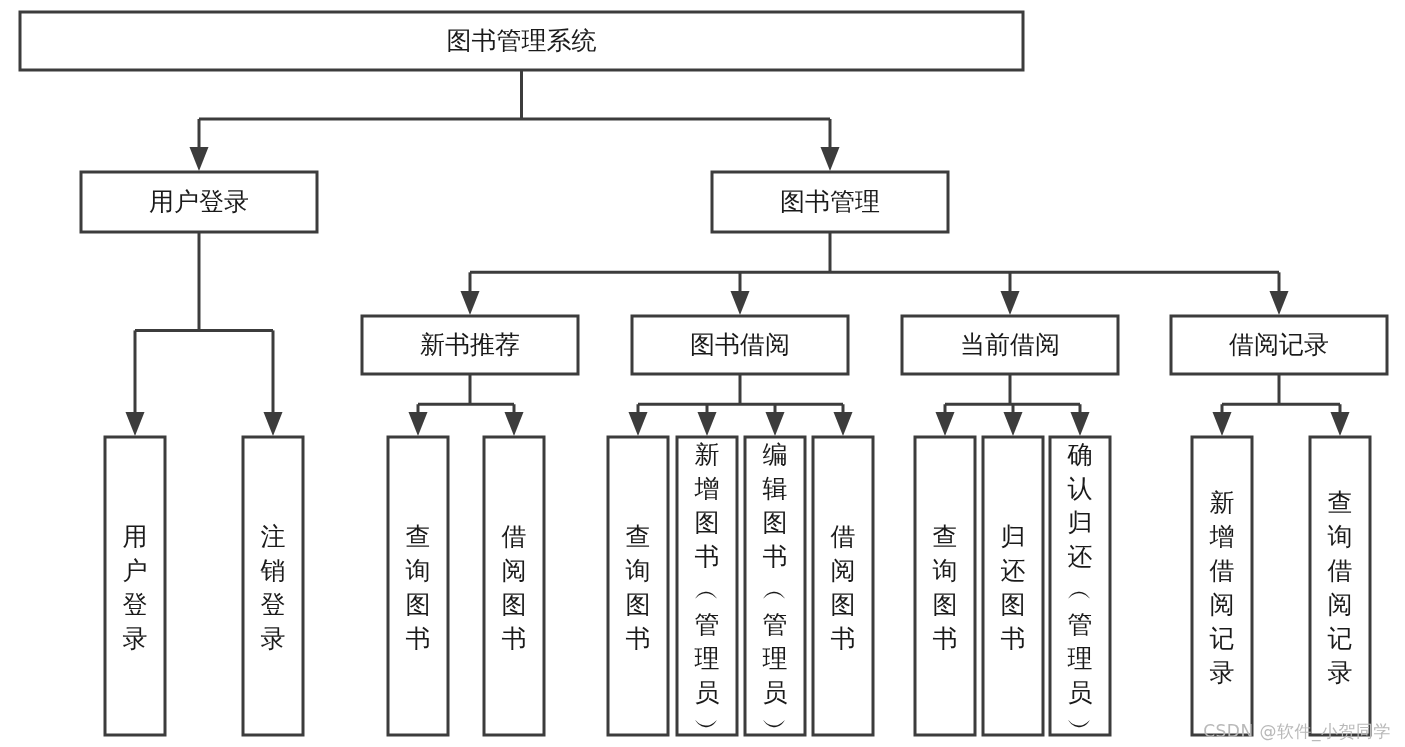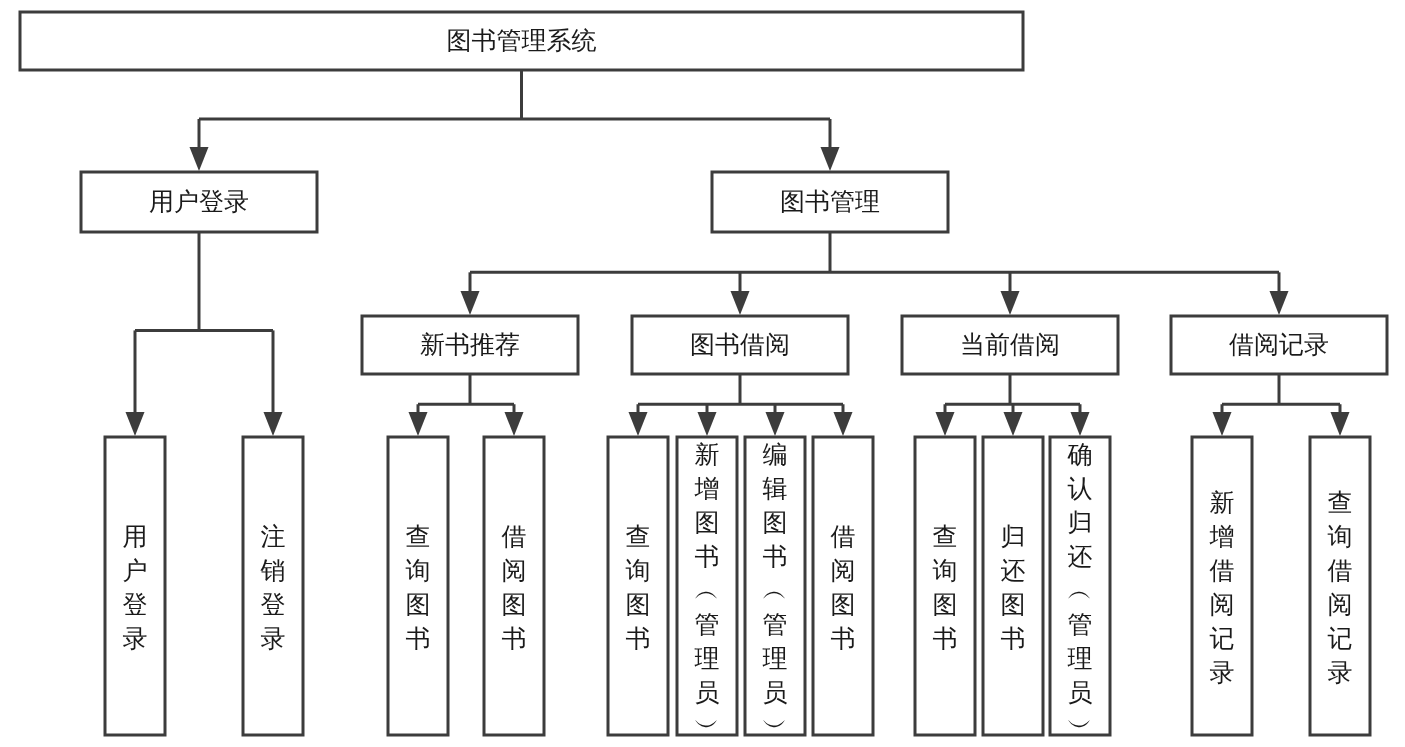--- a/index.html
+++ b/index.html
@@ -216,13 +216,14 @@
         <g>
           <rect x="1192" y="437" width="60" height="298" class="node-box"></rect>
           <text x="1222" class="node-label-v" y="510.52"><tspan x="1222" dy="0">新</tspan><tspan x="1222" dy="34">增</tspan><tspan x="1222" dy="34">借</tspan><tspan x="1222" dy="34">阅</tspan><tspan x="1222" dy="34">记</tspan><tspan x="1222" dy="34">录</tspan></text>
         </g>
         <g>
           <rect x="1310" y="437" width="60" height="298" class="node-box"></rect>
           <text x="1340" class="node-label-v" y="510.52"><tspan x="1340" dy="0">查</tspan><tspan x="1340" dy="34">询</tspan><tspan x="1340" dy="34">借</tspan><tspan x="1340" dy="34">阅</tspan><tspan x="1340" dy="34">记</tspan><tspan x="1340" dy="34">录</tspan></text>
         </g>
       </g>
   </svg>
+  <div class="watermark">CSDN @软件_小贺同学</div>
 </div>
 
 </body></html>

